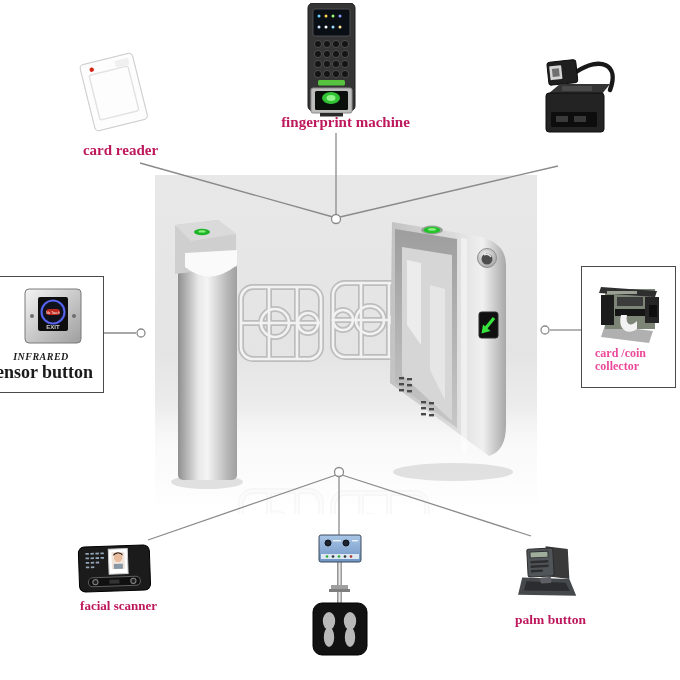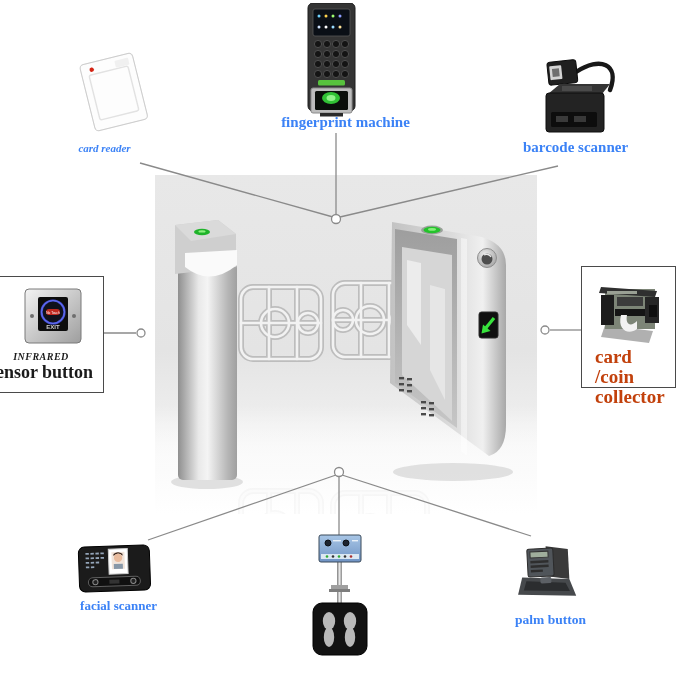--- a/index.html
+++ b/index.html
@@ -11,38 +11,38 @@
          background:linear-gradient(180deg,#e8e8e8 0%,#e4e4e4 52%,#ededed 70%,#fafafa 88%,#ffffff 100%);}
   .photo svg{display:block;}
 
   
   .wires{position:absolute;left:0;top:0;width:680px;height:680px;z-index:4;}
 
   
   .dev{position:absolute;z-index:6;}
 
   
-  .label{position:absolute;z-index:7;font-weight:bold;color:#3b82f6;text-align:center;line-height:1.1;}
-  .lbl-card{left:52px;top:142px;width:105px;font-size:11px;font-style:italic;}
+  .label{position:absolute;z-index:7;font-weight:bold;color:#be185d;text-align:center;line-height:1.1;}
+  .lbl-card{left:68px;top:142px;width:105px;font-size:15px;}
   .lbl-finger{left:268px;top:114px;width:155px;font-size:15px;}
   .lbl-barcode{left:513px;top:139px;width:125px;font-size:15px;}
   .lbl-facial{left:72px;top:599px;width:85px;font-size:13px;text-align:right;}
   .lbl-palm{left:508px;top:613px;width:85px;font-size:13.5px;}
 
   
   .cardbox{position:absolute;z-index:6;background:#ffffff;border:1px solid #4a4a4a;box-sizing:border-box;}
   .box-ir{left:-22px;top:276px;width:126px;height:117px;}
   .box-coll{left:581px;top:266px;width:95px;height:122px;}
   .box-ir .ir-plate{position:absolute;left:45px;top:11px;}
   .ir-l1{position:absolute;left:0;top:74px;width:100%;text-align:center;font-size:10px;
          font-style:italic;font-weight:bold;color:#1a1a1a;letter-spacing:.5px;}
   .ir-l2{position:absolute;left:0;top:85px;width:100%;text-align:center;font-size:18px;
          font-weight:bold;color:#1a1a1a;white-space:nowrap;}
   .coll-img{position:absolute;left:9px;top:14px;}
-  .coll-lbl{position:absolute;left:13px;top:80px;font-size:19px;font-weight:bold;color:#c2410c;line-height:1.05;text-align:left;}
+  .coll-lbl{position:absolute;left:13px;top:80px;font-size:12px;font-weight:bold;color:#ec4899;line-height:1.05;text-align:left;}
 </style>
 </head>
 <body>
 
 <div class="canvas">
 
   <div class="photo">
     <svg width="382" height="339" viewBox="0 0 382 339">
       <defs>
         <linearGradient id="mBody" x1="0" y1="0" x2="1" y2="0">
@@ -243,21 +243,20 @@
       <g>
         <polygon points="8,42 20,32 70,32 62,42" fill="#343434"></polygon>
         <rect x="6" y="41" width="58" height="39" rx="3" fill="#232323" stroke="#0e0e0e"></rect>
         <rect x="22" y="34" width="30" height="5" fill="#4a4a4a"></rect>
         <rect x="11" y="60" width="46" height="15" rx="1.5" fill="#0d0d0d"></rect>
         <rect x="16" y="64" width="12" height="6" fill="#3a3a3a"></rect>
         <rect x="34" y="64" width="12" height="6" fill="#383838"></rect>
       </g>
     </svg>
   </div>
-  <div class="label lbl-barcode">barcode scanner</div>
 
   <div class="cardbox box-ir">
     <div class="ir-plate">
       <svg width="58" height="58" viewBox="0 0 58 58">
         <defs>
           <linearGradient id="plate" x1="0" y1="0" x2="1" y2="1">
             <stop offset="0" stop-color="#f4f4f4"></stop>
               <stop offset="0.5" stop-color="#c9c9c9"></stop>
               <stop offset="1" stop-color="#9e9e9e"></stop>
           </linearGradient>

